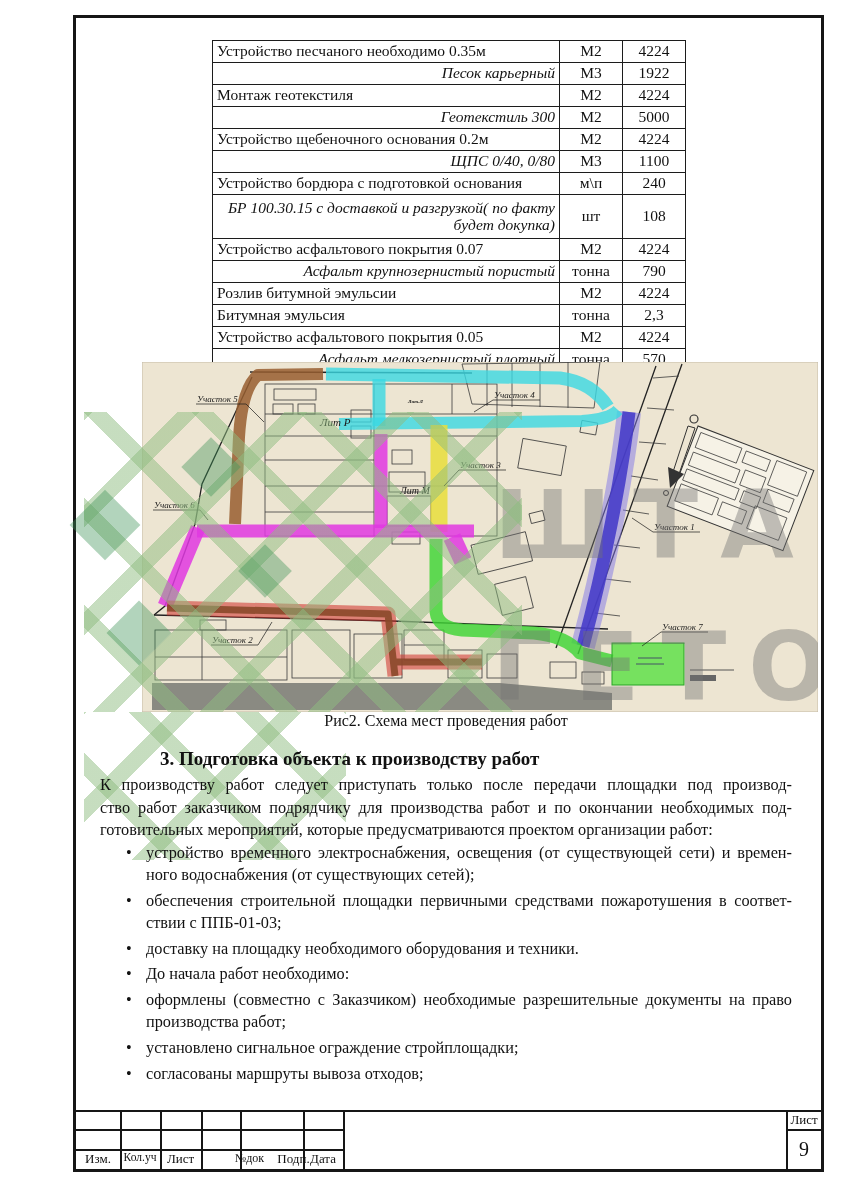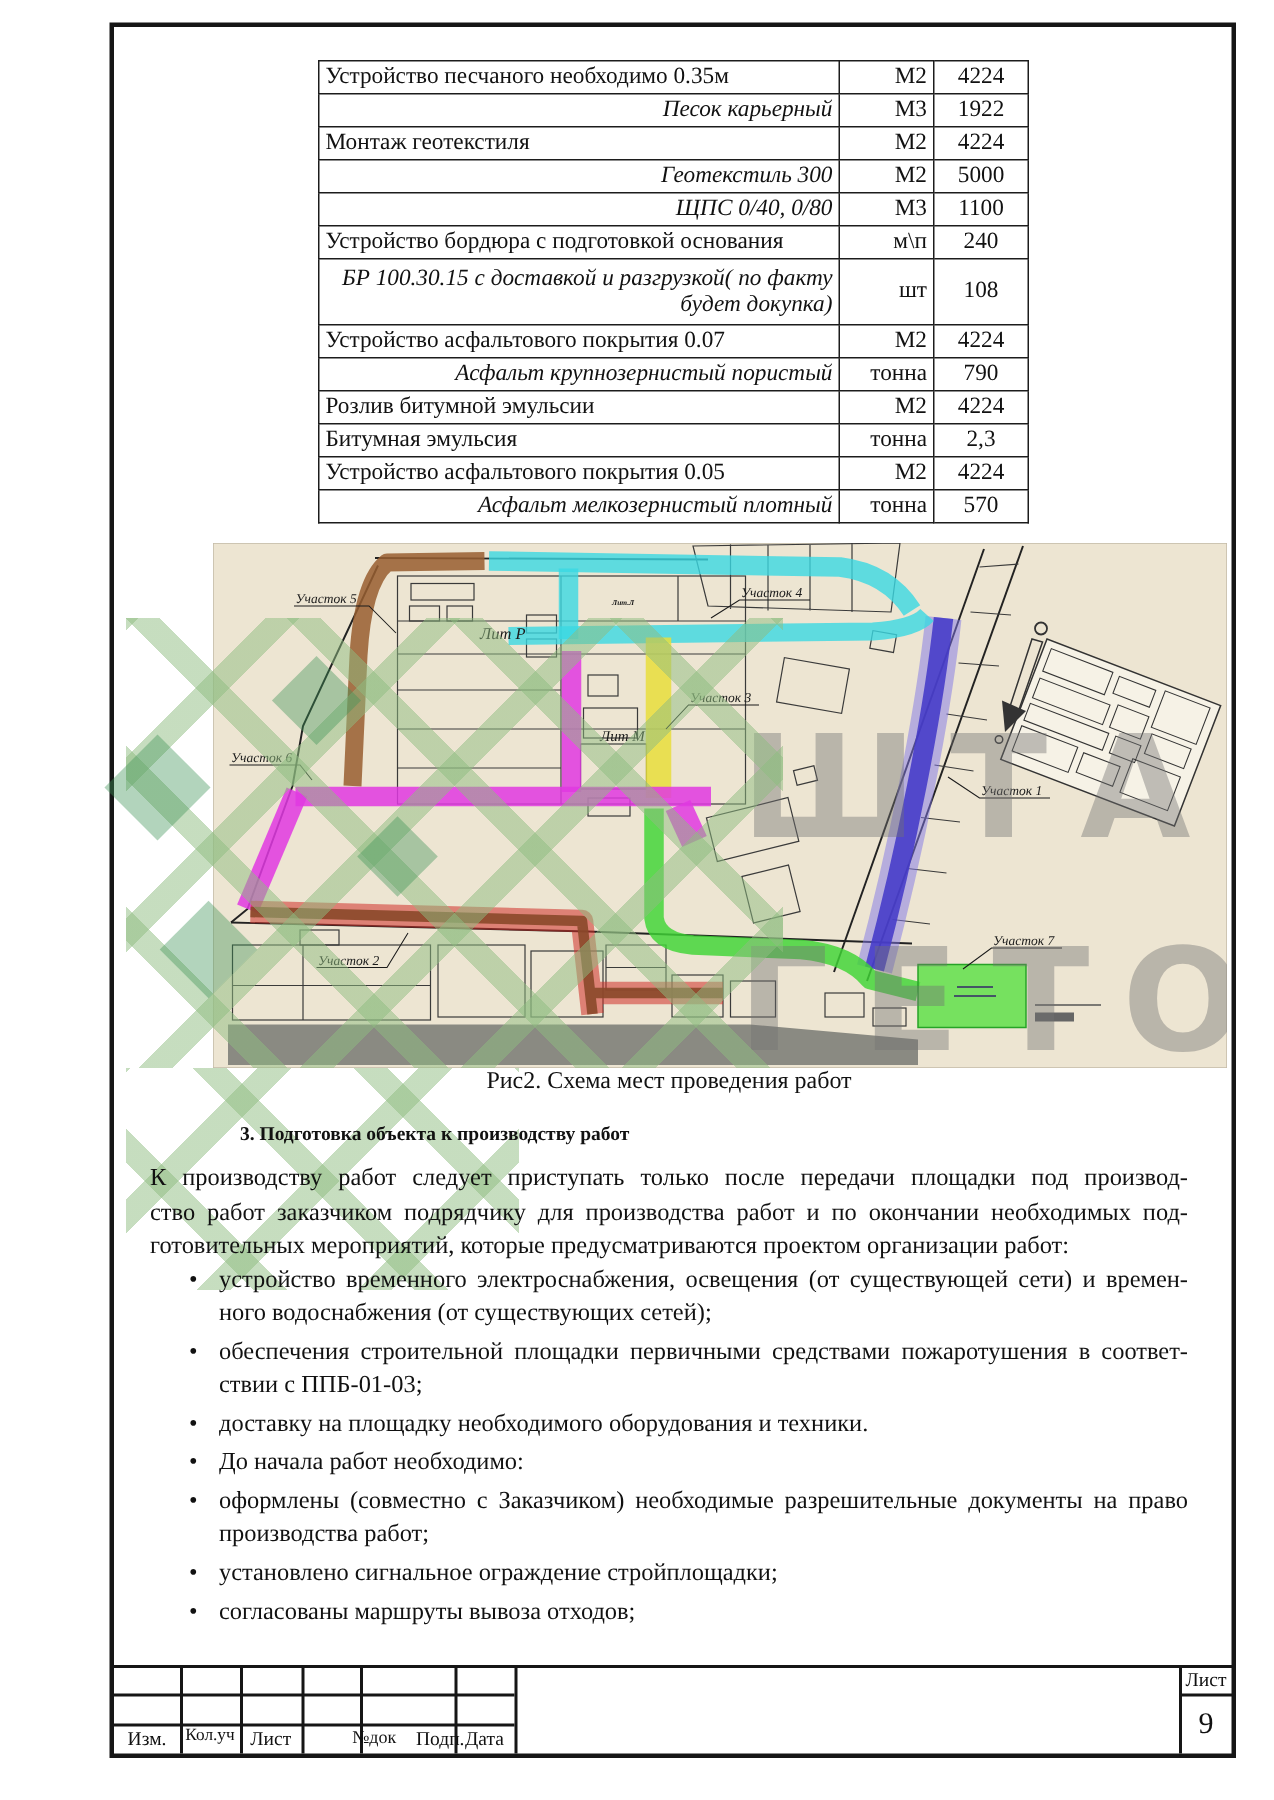--- a/index.html
+++ b/index.html
@@ -8,41 +8,41 @@
 
   
   .frame{position:absolute;left:73px;top:15px;width:751px;height:1157px;
          box-sizing:border-box;border:3px solid #161616;z-index:1;}
 
   
   .wtable{position:absolute;left:212px;top:40px;z-index:2;border-collapse:collapse;}
   .wtable td{border:1.5px solid #1c1c1c;font-size:15.5px;padding:0 4px;height:21px;
              vertical-align:middle;line-height:1.05;}
   .wtable .c-name{width:338px;}
-  .wtable .c-unit{width:54px;text-align:right;margin-top:16px;}
+  .wtable .c-unit{width:54px;text-align:center;margin-top:16px;}
   .wtable .c-qty{width:54px;text-align:center;}
   .wtable tr.it .c-name{font-style:italic;text-align:right;}
   .wtable tr.tall td{height:43px;}
 
   
   .plan{position:absolute;left:142px;top:362px;z-index:2;}
 
   
   .lattice{position:absolute;pointer-events:none;
     background-image:
       repeating-linear-gradient(45deg, rgba(0,0,0,0) 0 60px, rgba(142,188,128,0.50) 60px 76px),
       repeating-linear-gradient(-45deg, rgba(0,0,0,0) 0 60px, rgba(142,188,128,0.50) 60px 76px);}
   .latticeA{left:84px;top:412px;width:438px;height:300px;z-index:3;}
   .latticeB{left:84px;top:712px;width:262px;height:148px;z-index:1;}
   .gdiamond{position:absolute;background:rgba(62,148,88,0.40);transform:rotate(45deg);z-index:3;pointer-events:none;}
 
   
   .caption{position:absolute;left:100px;top:712px;width:692px;text-align:center;
            font-size:16px;z-index:2;}
-  .heading{position:absolute;left:160px;top:748px;font-size:13px;font-weight:bold;z-index:2;}
+  .heading{position:absolute;left:160px;top:748px;font-size:19px;font-weight:bold;z-index:2;}
   .para{position:absolute;left:100px;top:774px;width:692px;font-size:16.3px;z-index:2;}
   .para .ln{line-height:22.6px;height:22.6px;overflow:hidden;}
   .jl{text-align:justify;text-align-last:justify;}
   .bullets{position:absolute;left:100px;top:842px;width:692px;font-size:16.3px;z-index:2;}
   .bitem{position:relative;padding-left:46px;margin-bottom:3.5px;}
   .bitem::before{content:"•";position:absolute;left:26px;top:0;line-height:22.2px;}
   .bitem .ln{line-height:22.2px;height:22.2px;overflow:hidden;}
 
   
   .tb{position:absolute;left:76px;top:1110px;width:746px;height:59px;z-index:2;}
@@ -79,20 +79,25 @@
       </tr>
   <tr>
         <td class="c-name">Монтаж геотекстиля</td>
         <td class="c-unit">М2</td>
         <td class="c-qty">4224</td>
       </tr>
   <tr class="it">
         <td class="c-name">Геотекстиль 300</td>
         <td class="c-unit">М2</td>
         <td class="c-qty">5000</td>
+      </tr>
+  <tr>
+        <td class="c-name">Устройство щебеночного основания 0.2м</td>
+        <td class="c-unit">М2</td>
+        <td class="c-qty">4224</td>
       </tr>
   <tr class="it">
         <td class="c-name">ЩПС 0/40, 0/80</td>
         <td class="c-unit">М3</td>
         <td class="c-qty">1100</td>
       </tr>
   <tr>
         <td class="c-name">Устройство бордюра с подготовкой основания</td>
         <td class="c-unit">м\п</td>
         <td class="c-qty">240</td>

